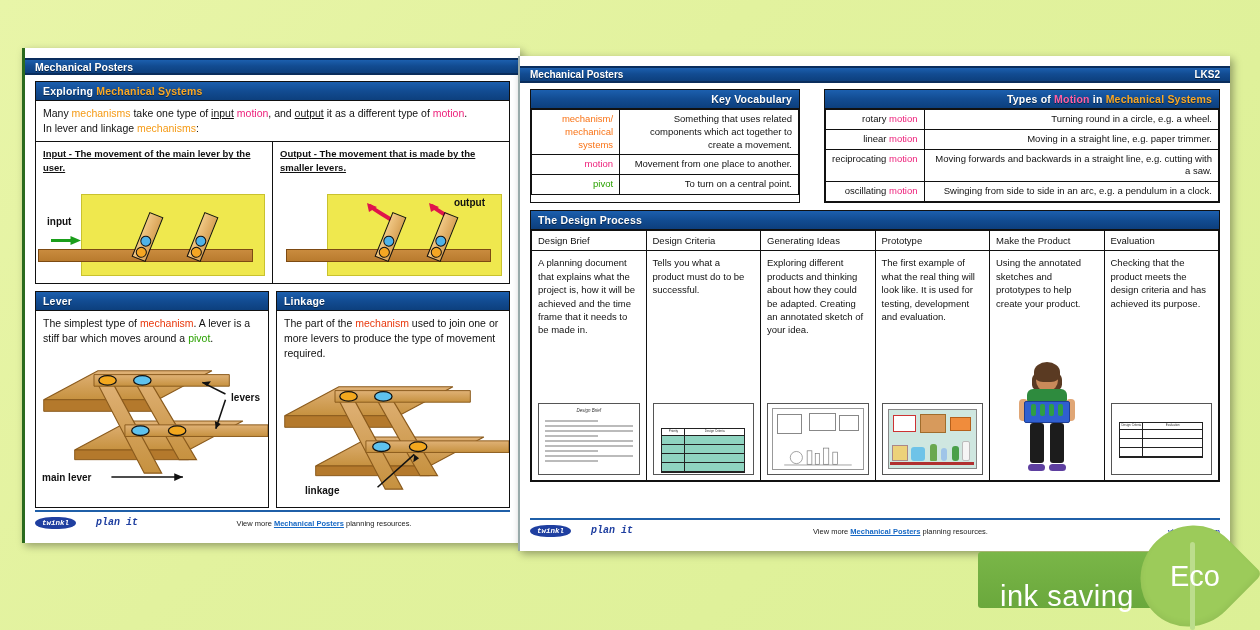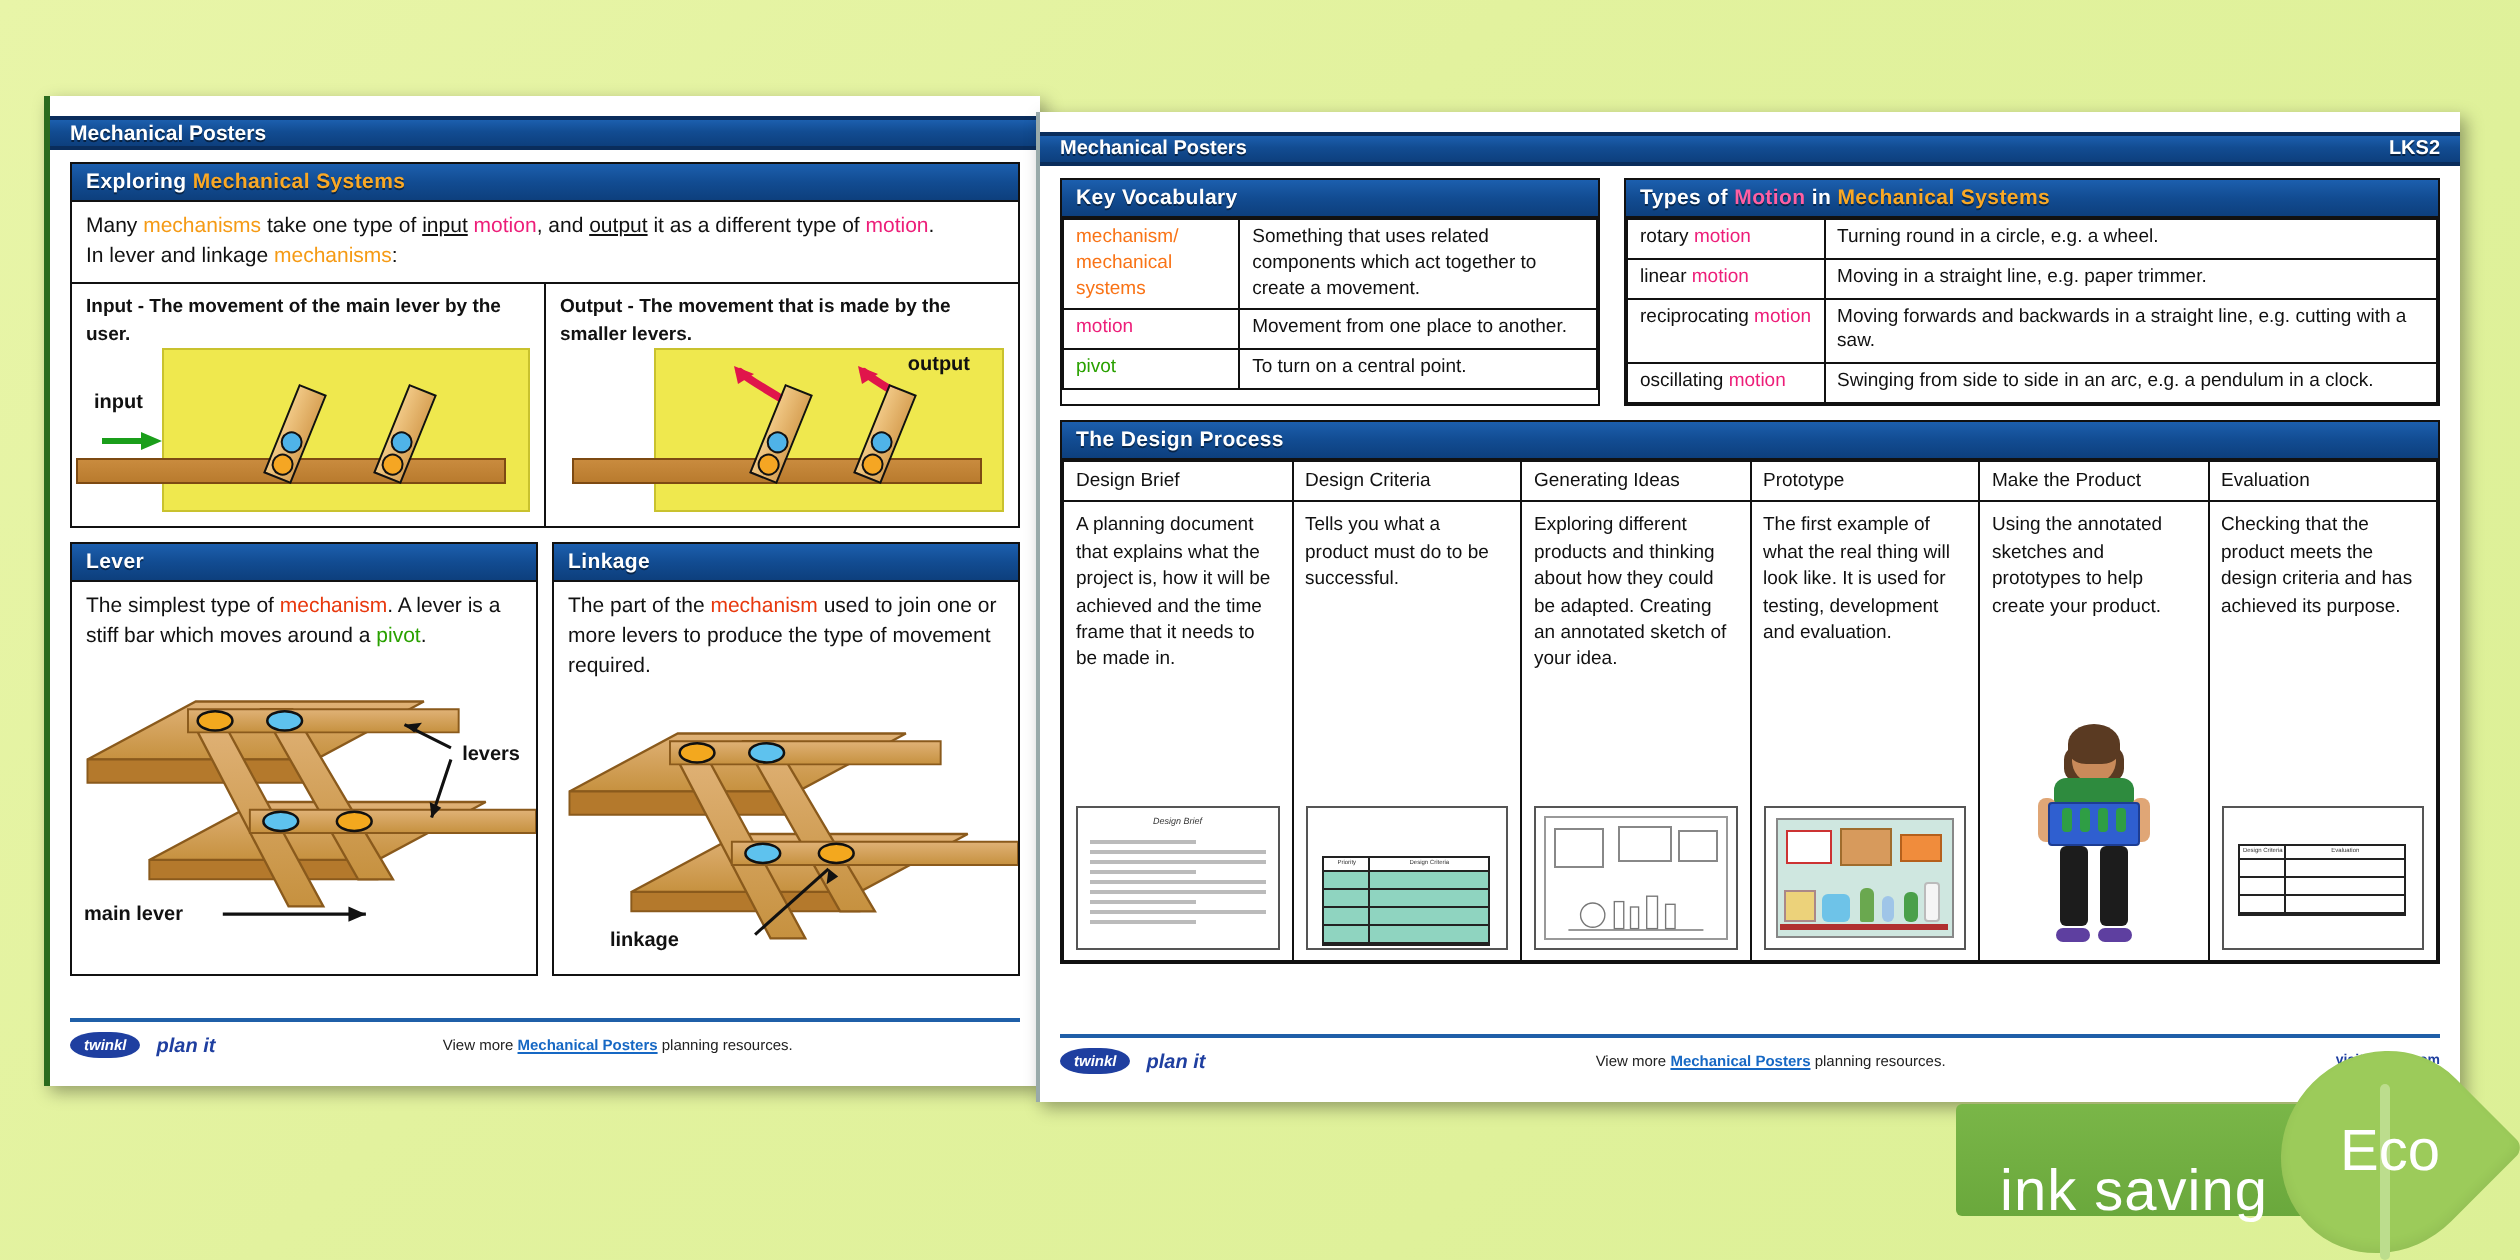--- a/index.html
+++ b/index.html
@@ -51,21 +51,21 @@
   .red    { color:#e8380d; }
   .green  { color:#2aa100; }
 
   .prose { font-size:10.5px; line-height:1.45; color:#111; padding:5px 7px; }
   .prose u { text-decoration:underline; }
 
   
   .io-row { display:flex; border-top:1.5px solid #111; }
   .io-cell { flex:1; padding:5px 7px 7px 7px; }
   .io-cell + .io-cell { border-left:1.5px solid #111; }
-  .io-cap { font-size:9.5px; font-weight:bold; line-height:1.4; color:#111; margin-bottom:0; }
+  .io-cap { font-size:9.5px; font-weight:bold; line-height:1.4; color:#111; margin-bottom:20px;text-decoration:underline; }
 
   .mech-stage {
     position:relative; height:82px; background:#efe84e;
     border:1px solid #c9c22e;
     margin-left:auto; width:83%;
   }
   .mech-stage.narrow { width:79%; }
   .bar-main {
     position:absolute; left:-24%; width:118%; height:13px; top:54px;
     background:linear-gradient(to bottom,#c98b3e,#b97b2e);
@@ -88,21 +88,21 @@
   }
   .lbl-output { position:absolute; right:16px; top:2px; font-size:10px; font-weight:bold; color:#111; z-index:3;}
 
   
   .lower-row { display:flex; gap:7px; }
   .lower-row .box { flex:1; margin-bottom:4px; }
   .diagram { position:relative; height:140px; background:#fff; overflow:hidden; }
   .dlabel { position:absolute; font-size:10px; font-weight:bold; color:#111; }
 
   
-  .two-col { display:flex; gap:12px; }
+  .two-col { display:flex; gap:24px;text-align:right; }
   .vocab-box  { width:270px; }
   .motion-box { flex:1; }
   table { border-collapse:collapse; width:100%; }
   td { border:1px solid #111; padding:3px 6px; font-size:9.5px; line-height:1.35; vertical-align:top; color:#111; }
   .vterm { width:33%; }
   .mterm { width:78px; white-space:nowrap;margin-top:40px; }
 
   
   .dp-table { border-collapse:collapse; width:100%; table-layout:fixed; }
   .dp-table th {
@@ -139,21 +139,21 @@
   .p-plant { position:absolute; top:2px; width:5px; height:12px; background:#2f9e44; border-radius:2px; }
   .p-arm { position:absolute; top:34px; width:9px; height:22px; background:#e0a676; border-radius:4px; }
   .p-legs { position:absolute; left:50%; transform:translateX(-50%); top:58px; width:34px; height:44px; }
   .p-leg { position:absolute; top:0; width:14px; height:40px; background:#1c1c1c; border-radius:3px; }
   .p-shoe { position:absolute; bottom:-4px; width:17px; height:7px; background:#5e3fa0; border-radius:6px; }
 
   
   .footer { position:absolute; left:10px; right:10px; bottom:14px; }
   .footer-rule { border-top:2.5px solid #1f5fa8; margin-bottom:5px; }
   .footer-inner { display:flex; align-items:center; font-size:7.5px; color:#222; }
-  .brand { display:flex; align-items:flex-end; gap:8px; }
+  .brand { display:flex; align-items:flex-start; gap:20px;font-family:Liberation Mono, monospace; }
   .twinkl-blob {
     background:#1f3fa0; color:#fff; font-style:italic; font-weight:bold;
     font-size:7.5px; padding:2px 7px; border-radius:50%/60%;
     position:relative;
   }
   .planit { color:#1f3fa0; font-weight:bold; font-style:italic; font-size:10px; }
   .footer-mid { margin:0 auto; }
   .footer-link { color:#1668c4; text-decoration:underline; font-weight:bold; }
   .footer-right { color:#1f3fa0; font-weight:bold; font-size:7px; }
 

